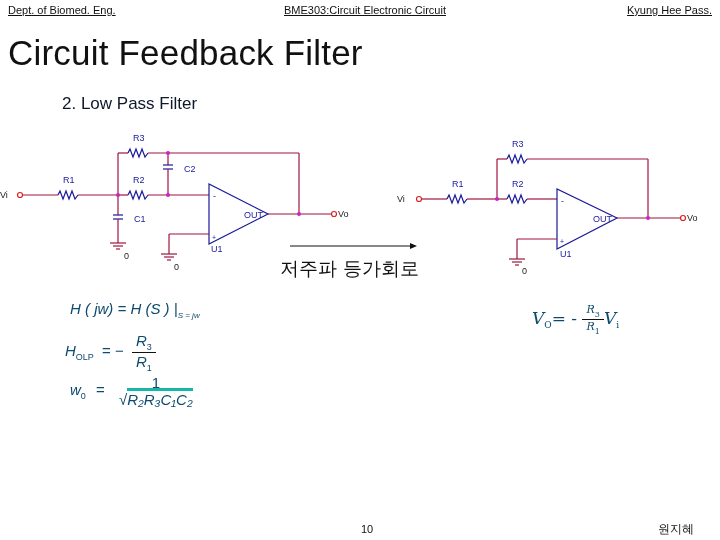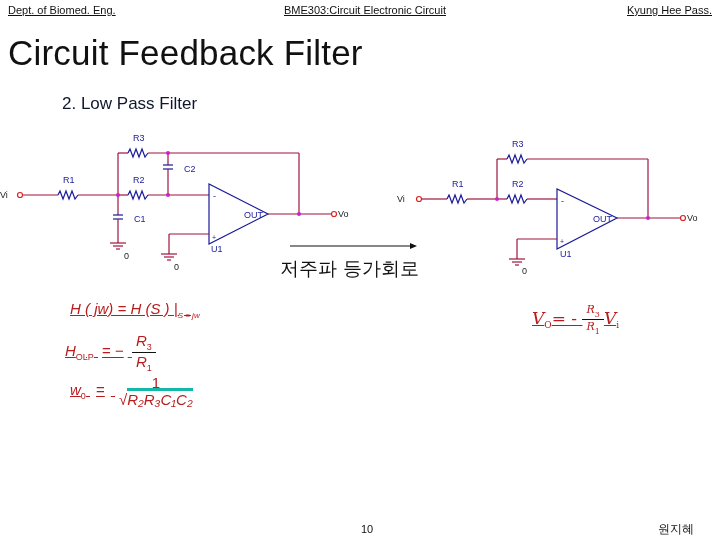--- a/index.html
+++ b/index.html
@@ -8,21 +8,21 @@
       background: #ffffff; font-family: "Liberation Sans", "DejaVu Sans", sans-serif; color: #000;
     }
     .hdr { position: absolute; top: 4px; font-size: 11px; color: #111; text-decoration: underline; }
     #hdr-left { left: 8px; }
     #hdr-center { left: 284px; }
     #hdr-right { right: 8px; }
     #title { position: absolute; left: 8px; top: 33px; font-size: 35px; color: #111; letter-spacing: 0.2px; }
     #subtitle { position: absolute; left: 22px; top: 94px; font-size: 17px; color: #0f172a; margin-left: 40px; }
     svg text { font-family: "Liberation Sans", "DejaVu Sans", sans-serif; }
     #arrow-caption { position: absolute; left: 268px; top: 256px; font-size: 19px; color: #111; font-family: "DejaVu Sans", sans-serif; margin-left: 12px; }
-    .eq { position: absolute; font-family: "Liberation Sans", "DejaVu Sans", sans-serif; font-style: italic; color: #b91c1c; text-decoration: underline; }
+    .eq { position: absolute; font-family: "Liberation Sans", "DejaVu Sans", sans-serif; font-style: italic; color: #0c4a6e; }
     #eq1 { left: 70px; top: 300px; font-size: 15px; }
     #eq1 .sub { font-size: 8px; vertical-align: -4px; }
     #eq2 { left: 65px; top: 332px; font-size: 15px; }
     #eq3 { left: 70px; top: 374px; font-size: 15px; }
     .frac { display: inline-block; vertical-align: middle; text-align: center; }
     .frac .num { display: block; padding: 0 4px; }
     .frac .den { display: block; border-top: 1px solid #111; padding: 0 4px; }
     .small { font-size: 9px; font-style: normal; vertical-align: -4px; }
     #vo-eq { left: 484px; top: 303px; font-size: 17px; font-family: "DejaVu Serif", serif; margin-left: 48px; }
     #vo-eq .frac { font-size: 11px; }

